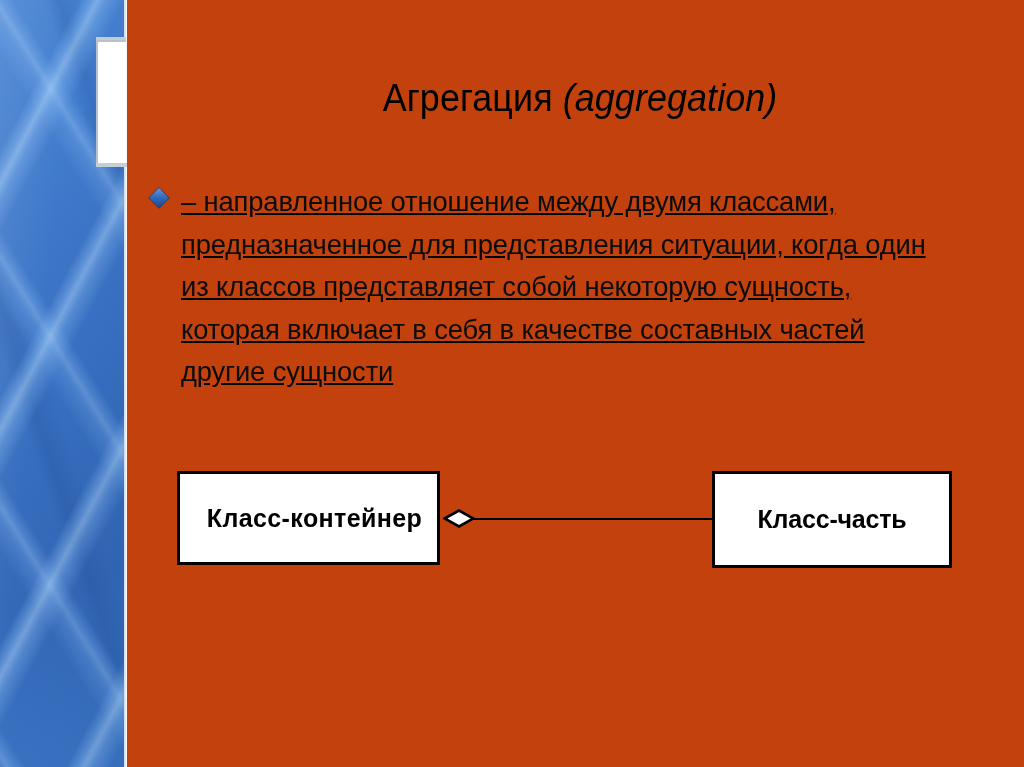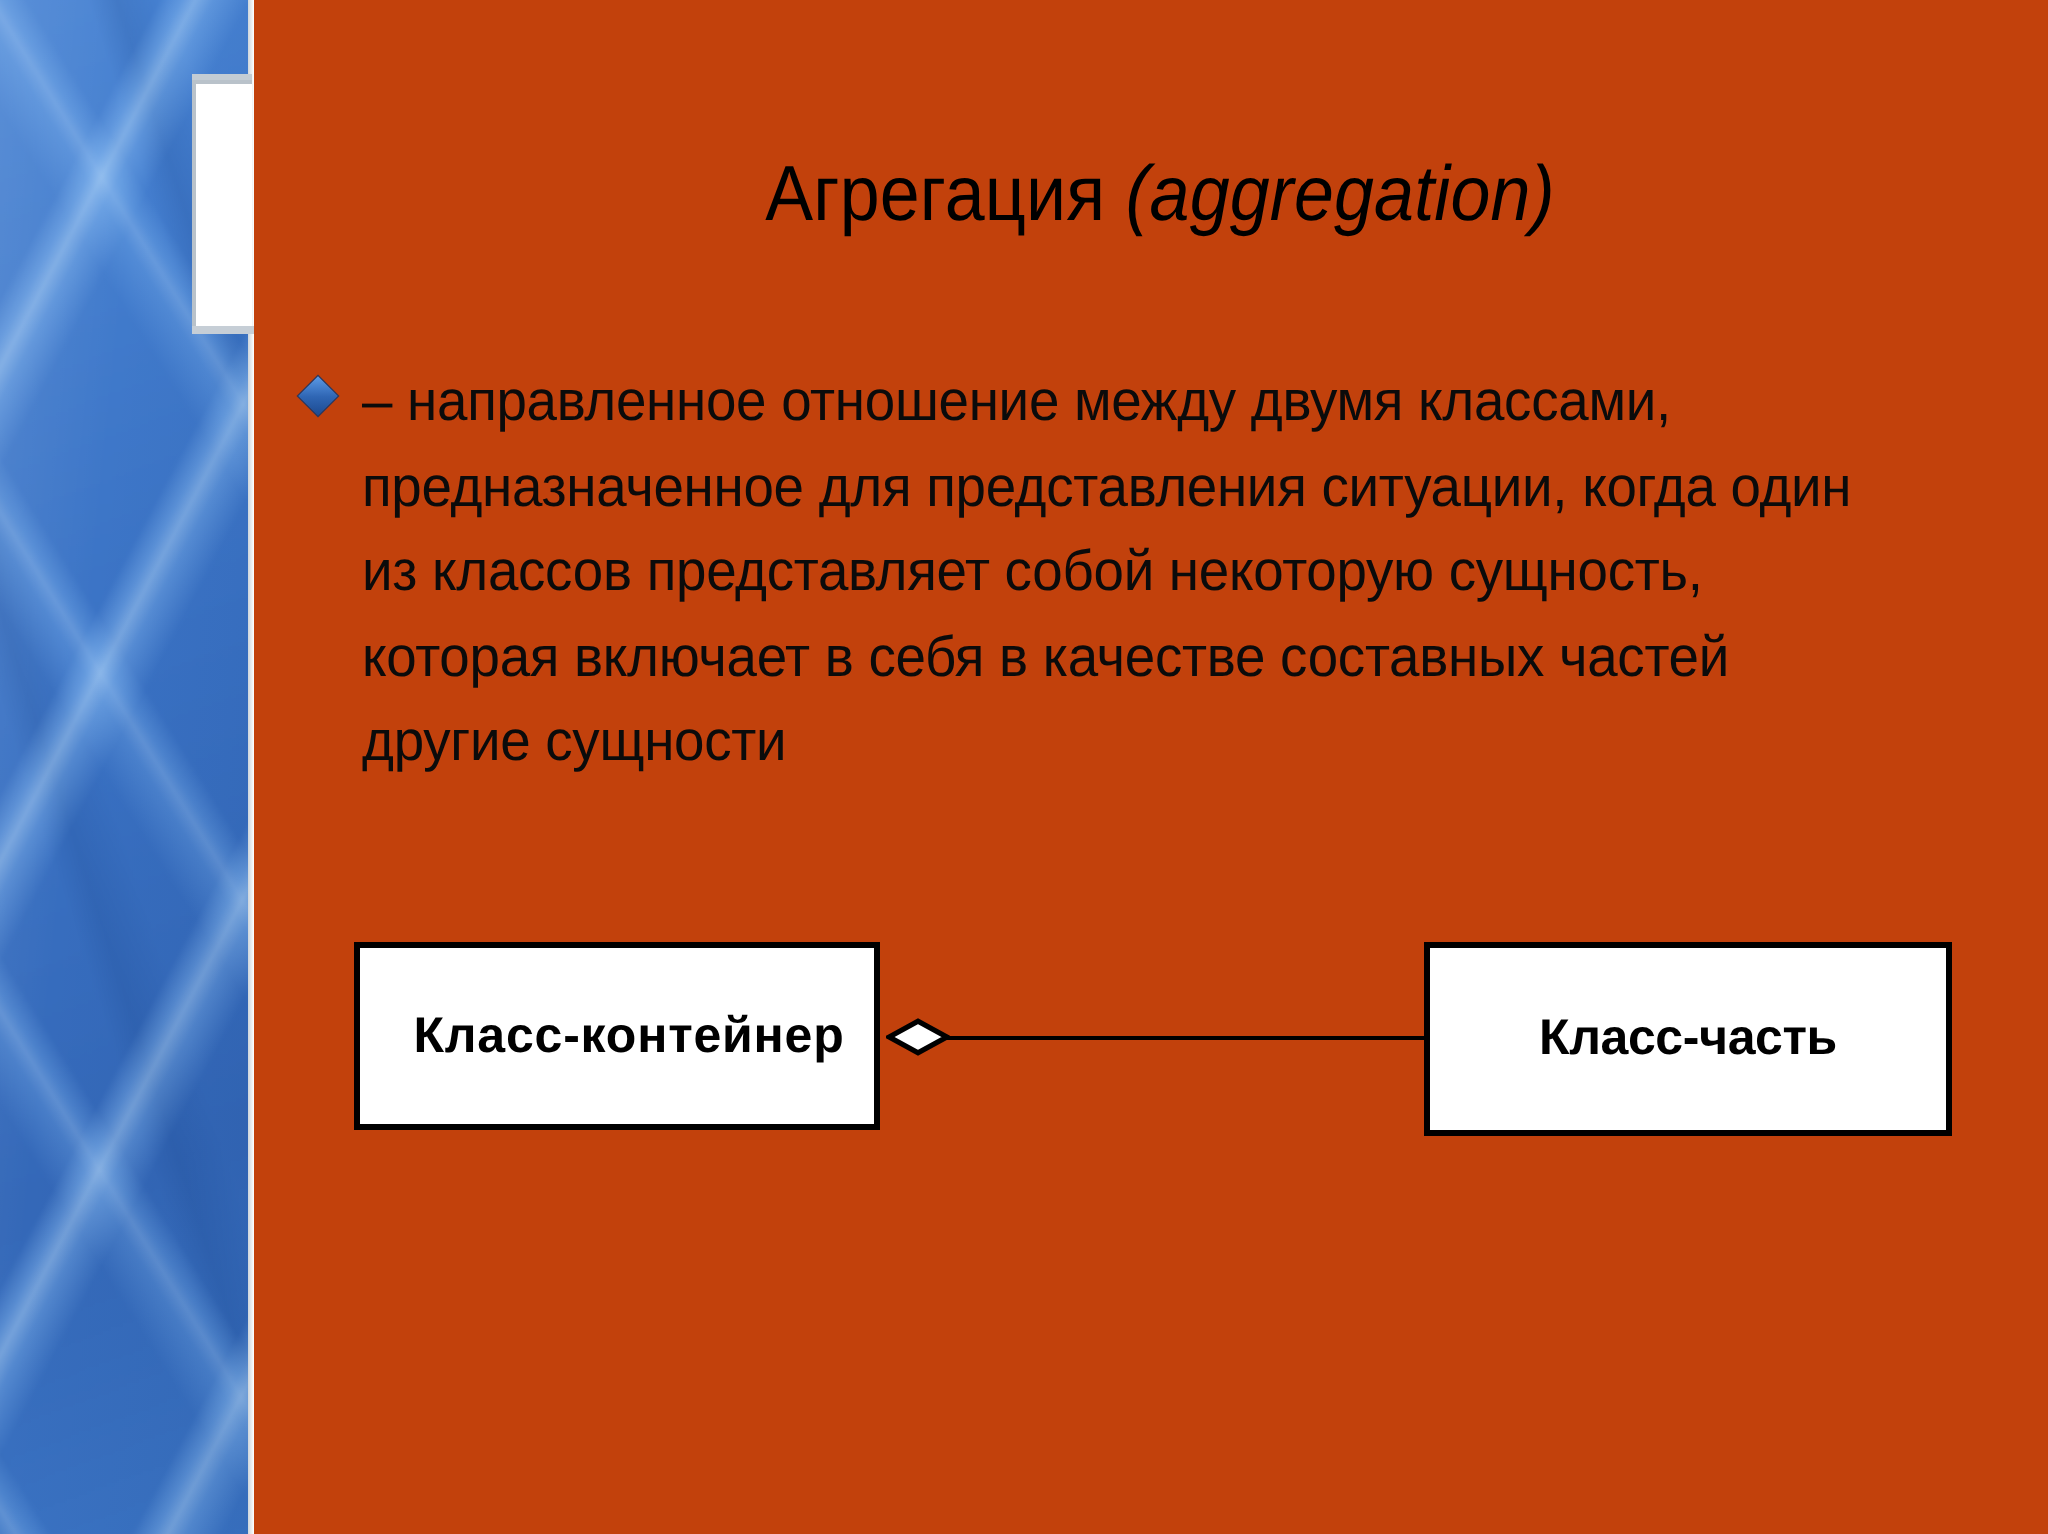--- a/index.html
+++ b/index.html
@@ -131,20 +131,21 @@
   
   .body-block {
     position: absolute;
     left: 150px;
     top: 180px;
     width: 830px;
   }
   .bullet-row {
     position: relative;
     padding-left: 31px;
+    text-decoration: underline;
   }
   .bullet-diamond {
     position: absolute;
     left: 2px;
     top: 11px;
     width: 14px;
     height: 14px;
     transform: rotate(45deg);
     background: linear-gradient(135deg, #5b9ae6 0%, #2f66b4 52%, #1c4a90 100%);
     box-shadow: 0 0 0 0.6px rgba(18,52,104,0.85);
@@ -194,21 +195,21 @@
   }
   
   #box-container .uml-label {
     position: relative;
     left: 6px;
     letter-spacing: 0.4px;
   }
   #box-part {
     left: 712px;
     top: 455px;
-    width: 264px;
+    width: 240px;
     height: 97px;
   }
 
   .assoc-line {
     position: absolute;
     left: 470px;
     top: 502px;
     width: 244px;
     height: 2px;
     background: #000000;

